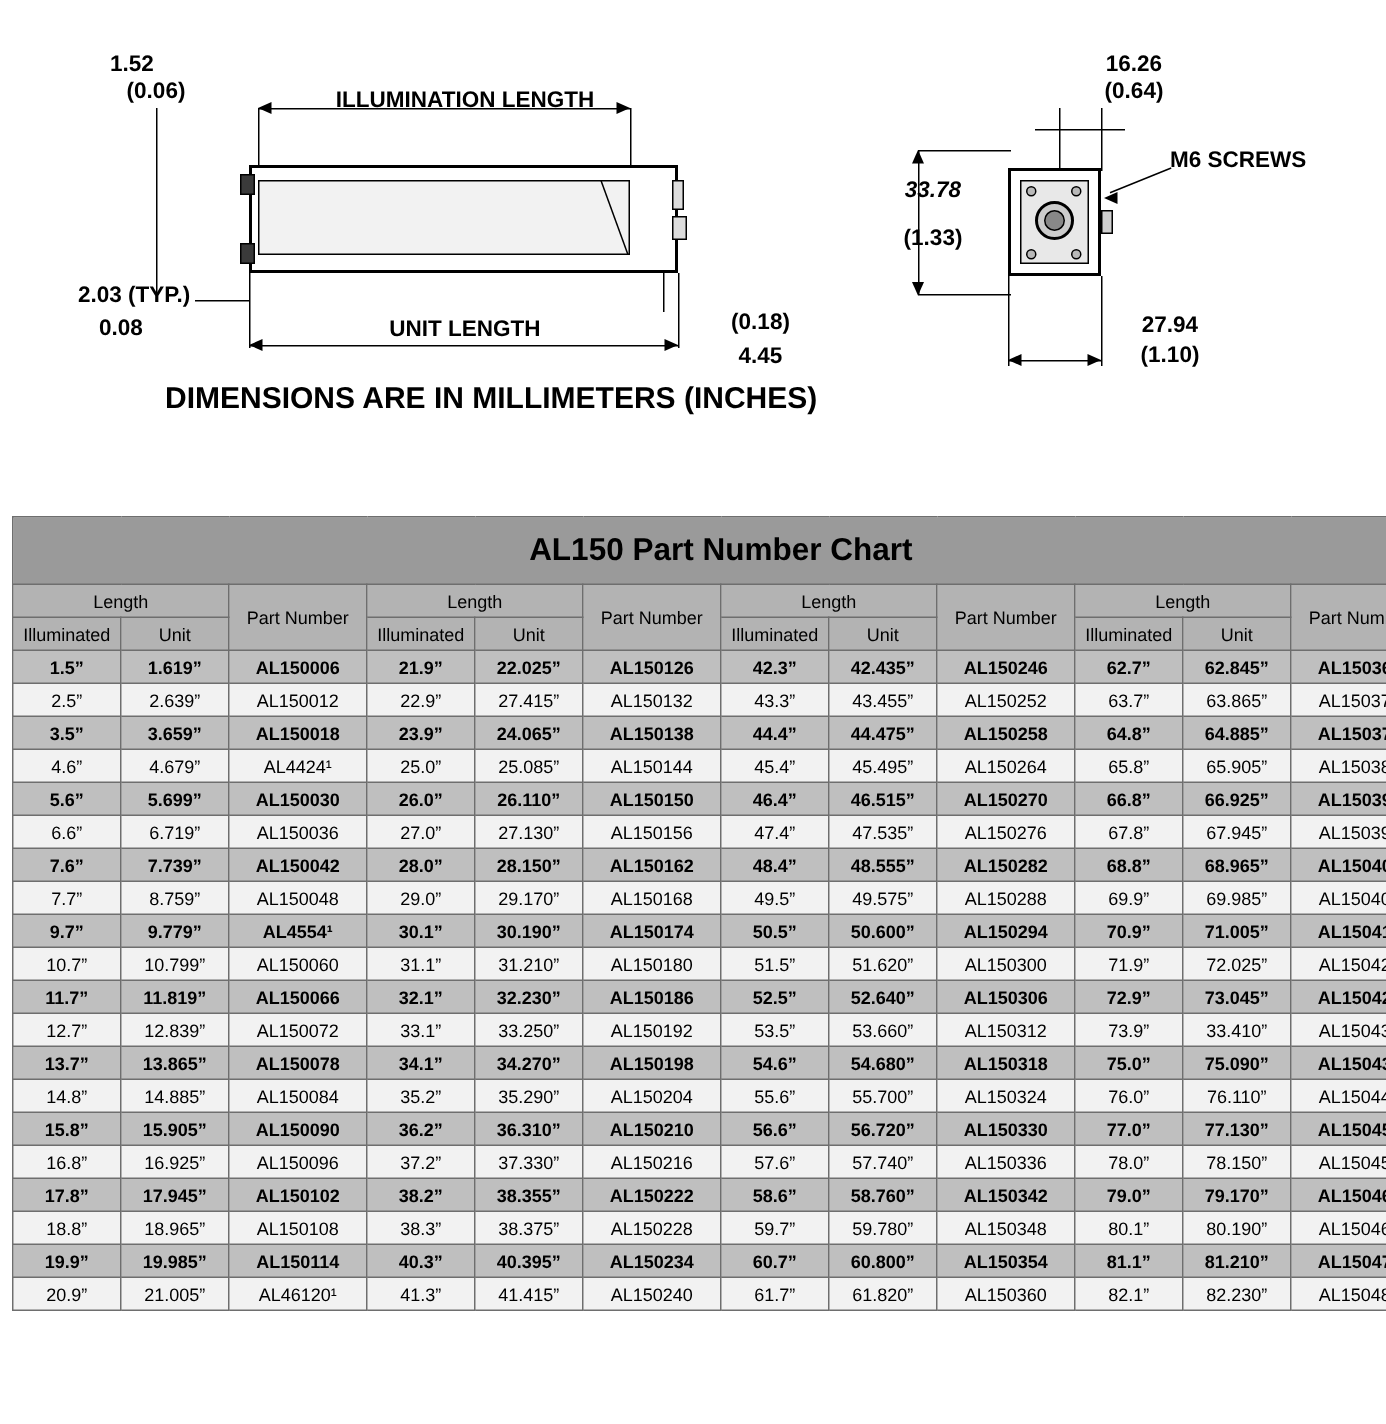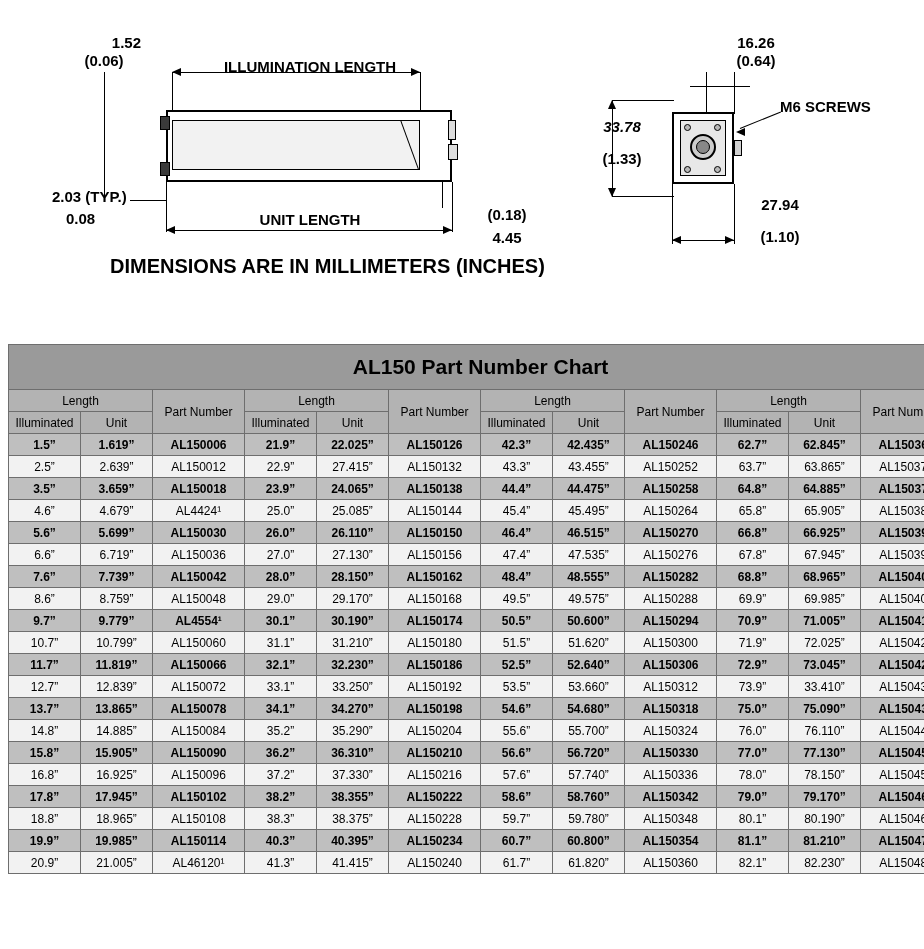--- a/index.html
+++ b/index.html
@@ -207,21 +207,21 @@
   .row-light td { background: #f2f2f2; height: 21px; font-size: 12px; }
   .row-dark td  { background: #bfbfbf; height: 21px; font-size: 12px; }
   .row-dark td { font-weight: bold; }
   td.num { font-size: 12px; }
 </style>
 </head>
 <body>
 
 <div class="drawing">
 
-  <div class="dim-text center" style="left:57px; top:34px; width:84px;text-align:right;">1.52</div>
+  <div class="dim-text center" style="left:46px; top:34px; width:84px;">1.52</div>
   <div class="dim-text center" style="left:62px; top:52px; width:84px;">(0.06)</div>
 
   <div class="line vline" style="left:104px; top:72px; height:128px;"></div>
 
   <div class="dim-text center" style="left:182px; top:58px; width:256px;">ILLUMINATION LENGTH</div>
   <div class="line hline" style="left:172px; top:72px; width:248px;"></div>
   <div class="arrow arrow-l" style="left:172px; top:68px;"></div>
   <div class="arrow arrow-r" style="left:411px; top:68px;"></div>
   <div class="line vline" style="left:172px; top:72px; height:46px;"></div>
   <div class="line vline" style="left:420px; top:72px; height:46px;"></div>
@@ -272,21 +272,21 @@
   <div class="arrow arrow-l" style="left:736px; top:128px;"></div>
 
   <div class="dim-text center" style="left:584px; top:118px; width:76px;font-style:italic;">33.78</div>
   <div class="dim-text center" style="left:584px; top:150px; width:76px;">(1.33)</div>
   <div class="line vline" style="left:612px; top:100px; height:96px;"></div>
   <div class="arrow arrow-u" style="left:608px; top:100px;"></div>
   <div class="arrow arrow-d" style="left:608px; top:188px;"></div>
   <div class="line hline" style="left:612px; top:100px; width:62px;"></div>
   <div class="line hline" style="left:612px; top:196px; width:62px;"></div>
 
-  <div class="dim-text center" style="left:740px; top:196px; width:80px;">27.94</div>
+  <div class="dim-text center" style="left:740px; top:208px; width:80px;">27.94</div>
   <div class="dim-text center" style="left:740px; top:228px; width:80px;">(1.10)</div>
   <div class="line vline" style="left:672px; top:184px; height:60px;"></div>
   <div class="line vline" style="left:734px; top:184px; height:60px;"></div>
   <div class="line hline" style="left:672px; top:240px; width:62px;"></div>
   <div class="arrow arrow-l" style="left:672px; top:236px;"></div>
   <div class="arrow arrow-r" style="left:725px; top:236px;"></div>
 </div>
 
 <div class="chart-wrap">
   <table class="partchart">
@@ -422,21 +422,21 @@
           <td class="num">28.150”</td>
           <td class="num">AL150162</td>
           <td class="num">48.4”</td>
           <td class="num">48.555”</td>
           <td class="num">AL150282</td>
           <td class="num">68.8”</td>
           <td class="num">68.965”</td>
           <td class="num">AL150402</td>
         </tr>
         <tr class="row-light">
-          <td class="num">8.6”</td>
+          <td class="num">7.7”</td>
           <td class="num">8.759”</td>
           <td class="num">AL150048</td>
           <td class="num">29.0”</td>
           <td class="num">29.170”</td>
           <td class="num">AL150168</td>
           <td class="num">49.5”</td>
           <td class="num">49.575”</td>
           <td class="num">AL150288</td>
           <td class="num">69.9”</td>
           <td class="num">69.985”</td>

